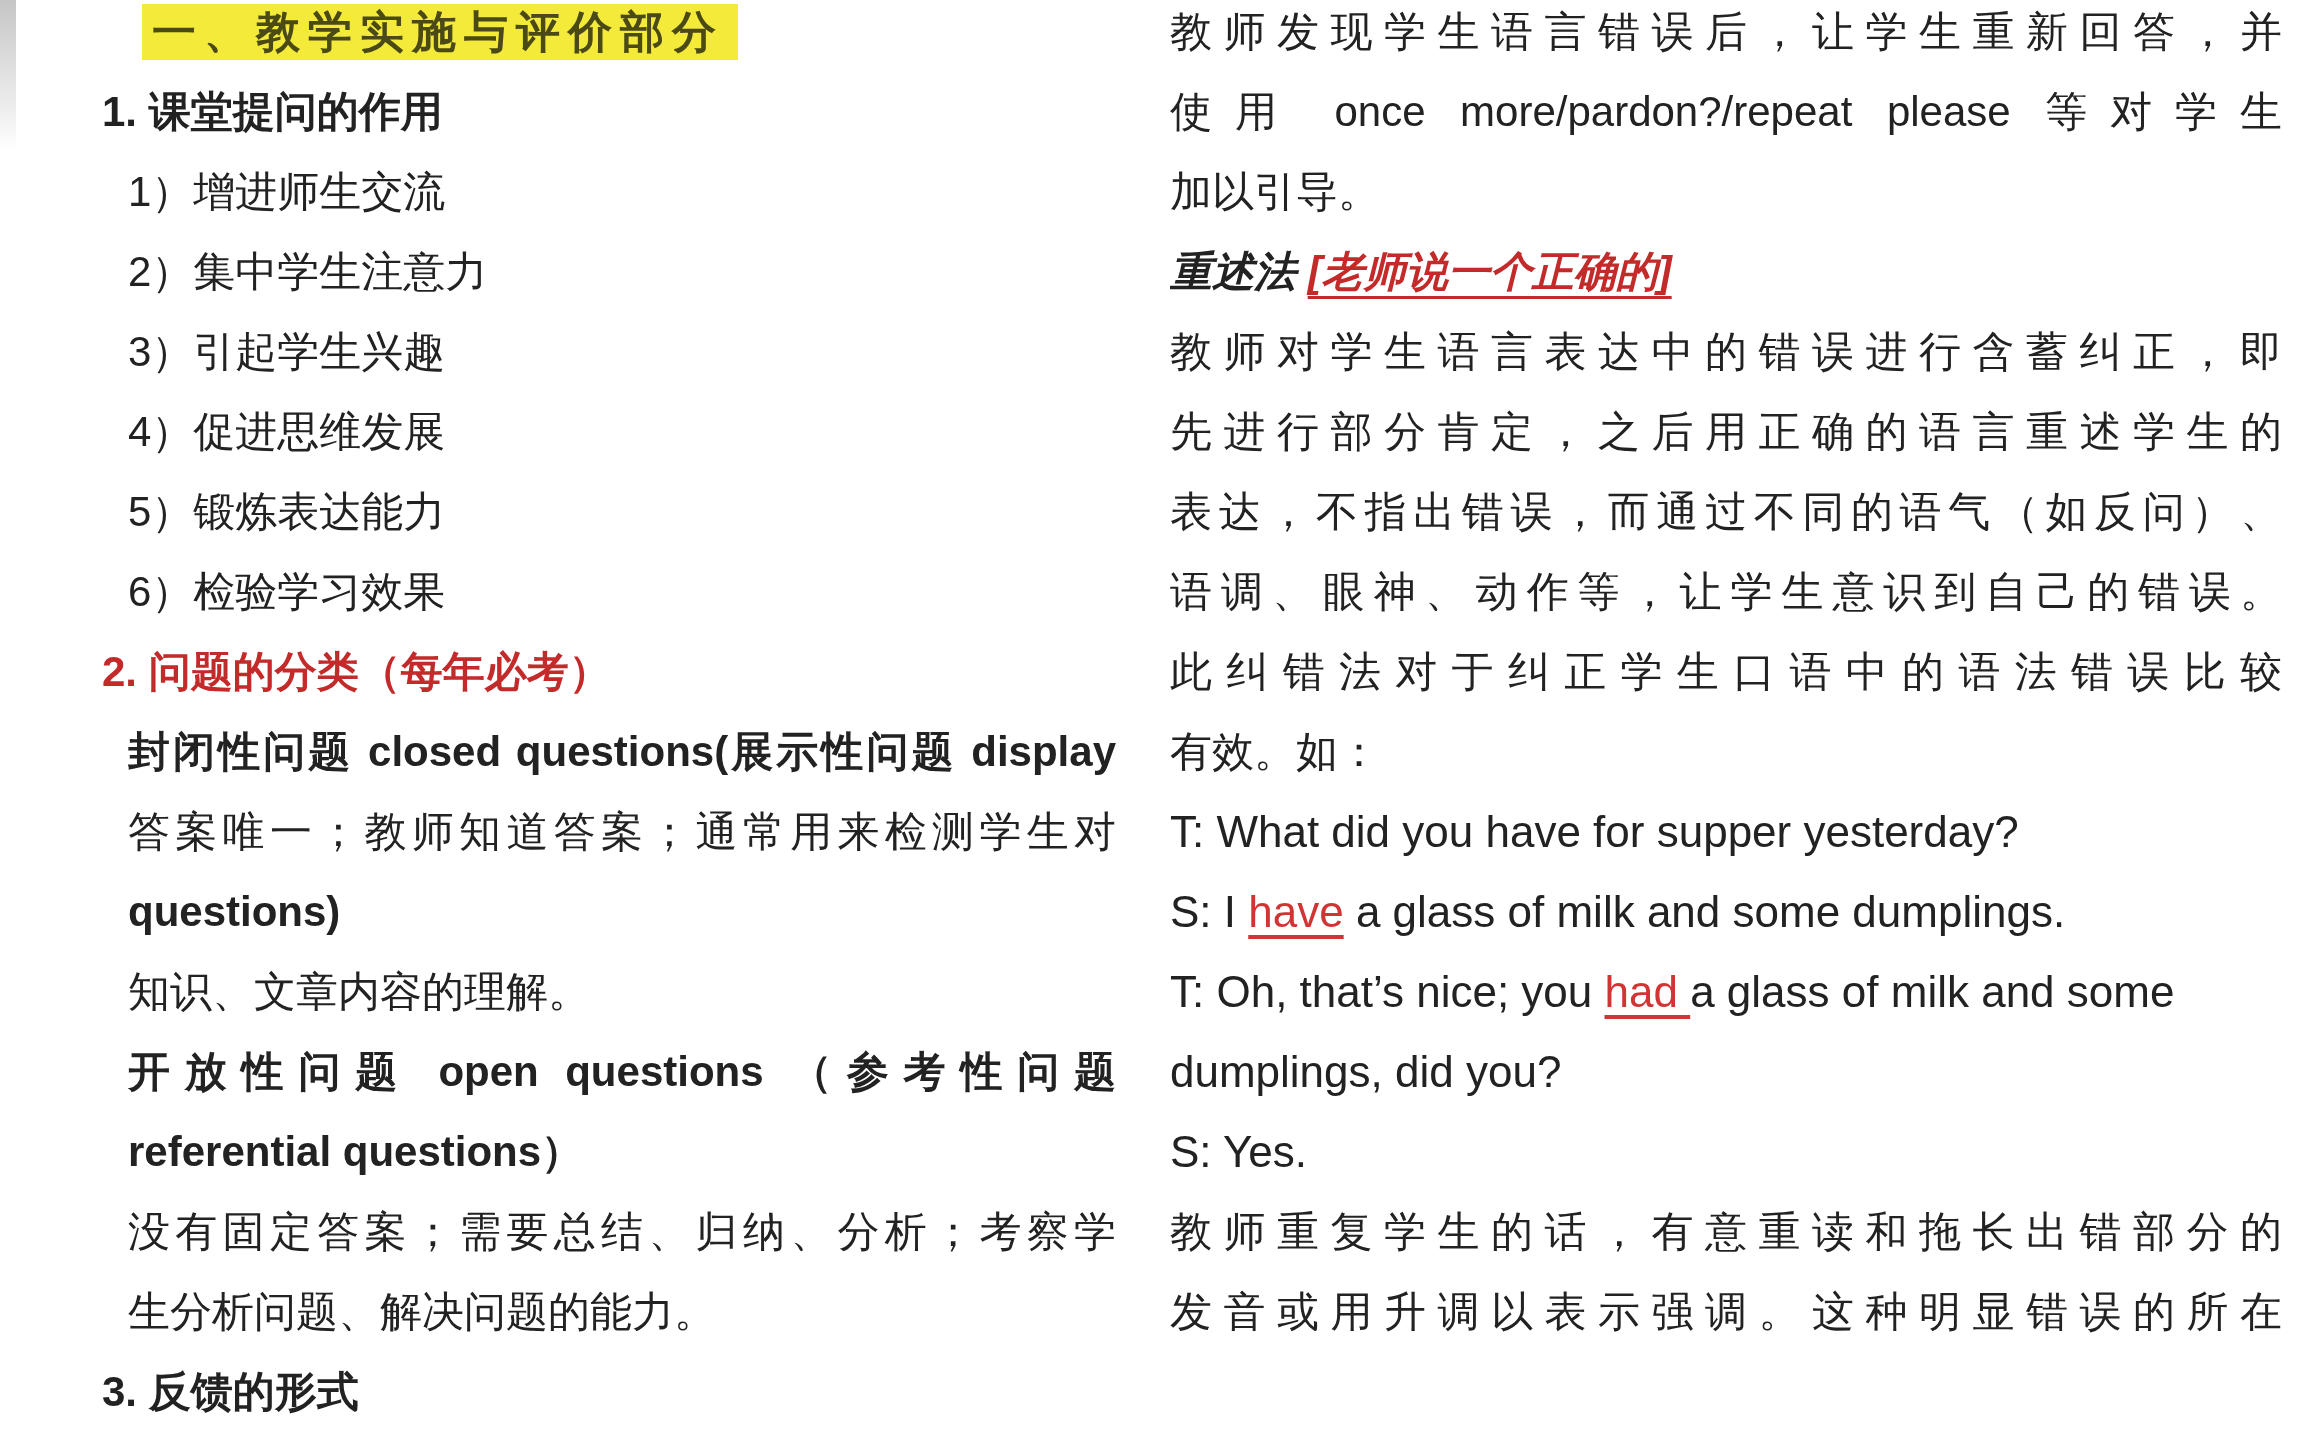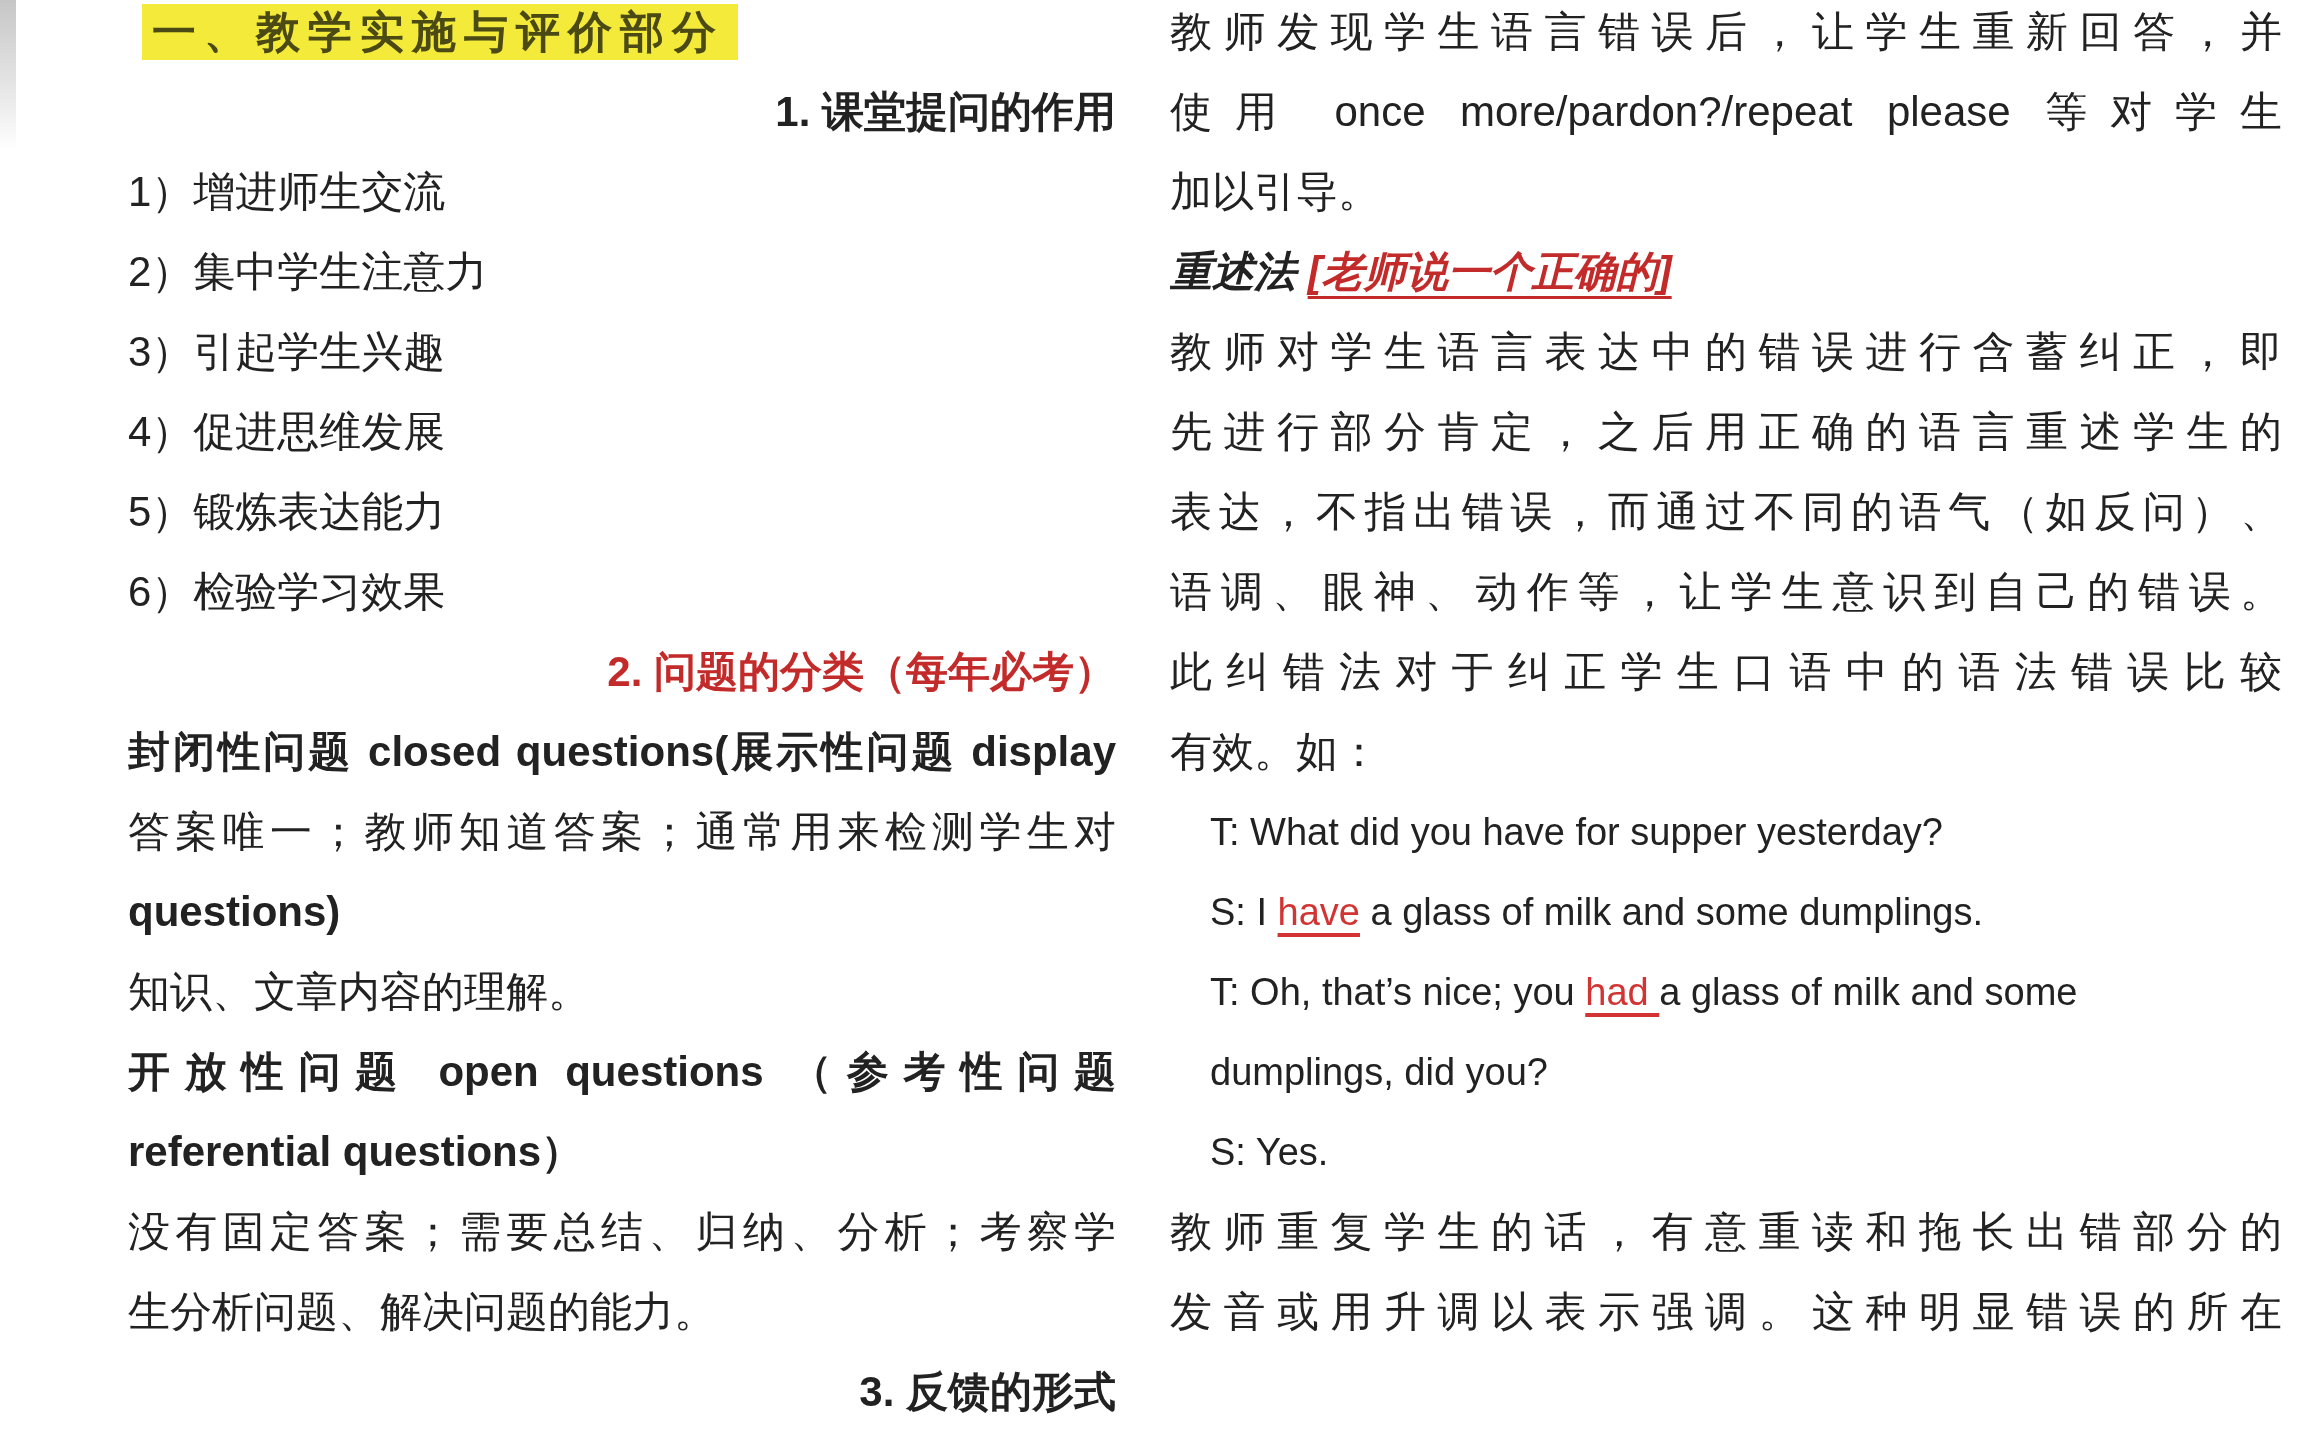--- a/index.html
+++ b/index.html
@@ -16,21 +16,21 @@
   .col-left{left:128px;width:988px;}
   .col-right{left:1170px;width:1112px;}
   .line{
     height:80px;line-height:80px;
     font-size:42px;
     overflow:hidden;
   }
   .just{text-align:justify;text-align-last:justify;}
   .b{font-weight:bold;}
   .red{color:var(--heading-red,#c32a2a);}
-  .outdent{margin-left:-26px;text-align:right;}
+  .outdent{margin-left:-26px;}
   .title-line{padding-left:14px;height:80px;line-height:80px;overflow:visible;}
   .hl{
     background:var(--highlight-bg,#f3ea39);
     color:var(--highlight-text,#4b4a15);
     font-weight:bold;font-size:44px;
     letter-spacing:8px;
     padding:3px 14px 4px 10px;
   }
   .method{font-style:italic;font-weight:600;}
   .m-label{
@@ -38,21 +38,21 @@
     text-underline-offset:10px;
     text-decoration-color:#3a3a3a;
   }
   .m-bracket{
     color:var(--heading-red,#c32a2a);
     text-decoration:underline;
     text-decoration-thickness:3px;
     text-underline-offset:10px;
     text-align:center;
   }
-  .dlg{font-size:38px;margin-left:40px;}
+  .dlg{font-size:44px;}
   .err{
     color:var(--error-red,#d23434);
     text-decoration:underline;
     text-decoration-thickness:4px;
     text-underline-offset:8px;
   }
   .edge-shade{
     position:absolute;left:0;top:0;width:16px;height:150px;
     background:linear-gradient(180deg,#b3b3b3,#e6e6e6 70%,#ffffff);
     opacity:.75;

